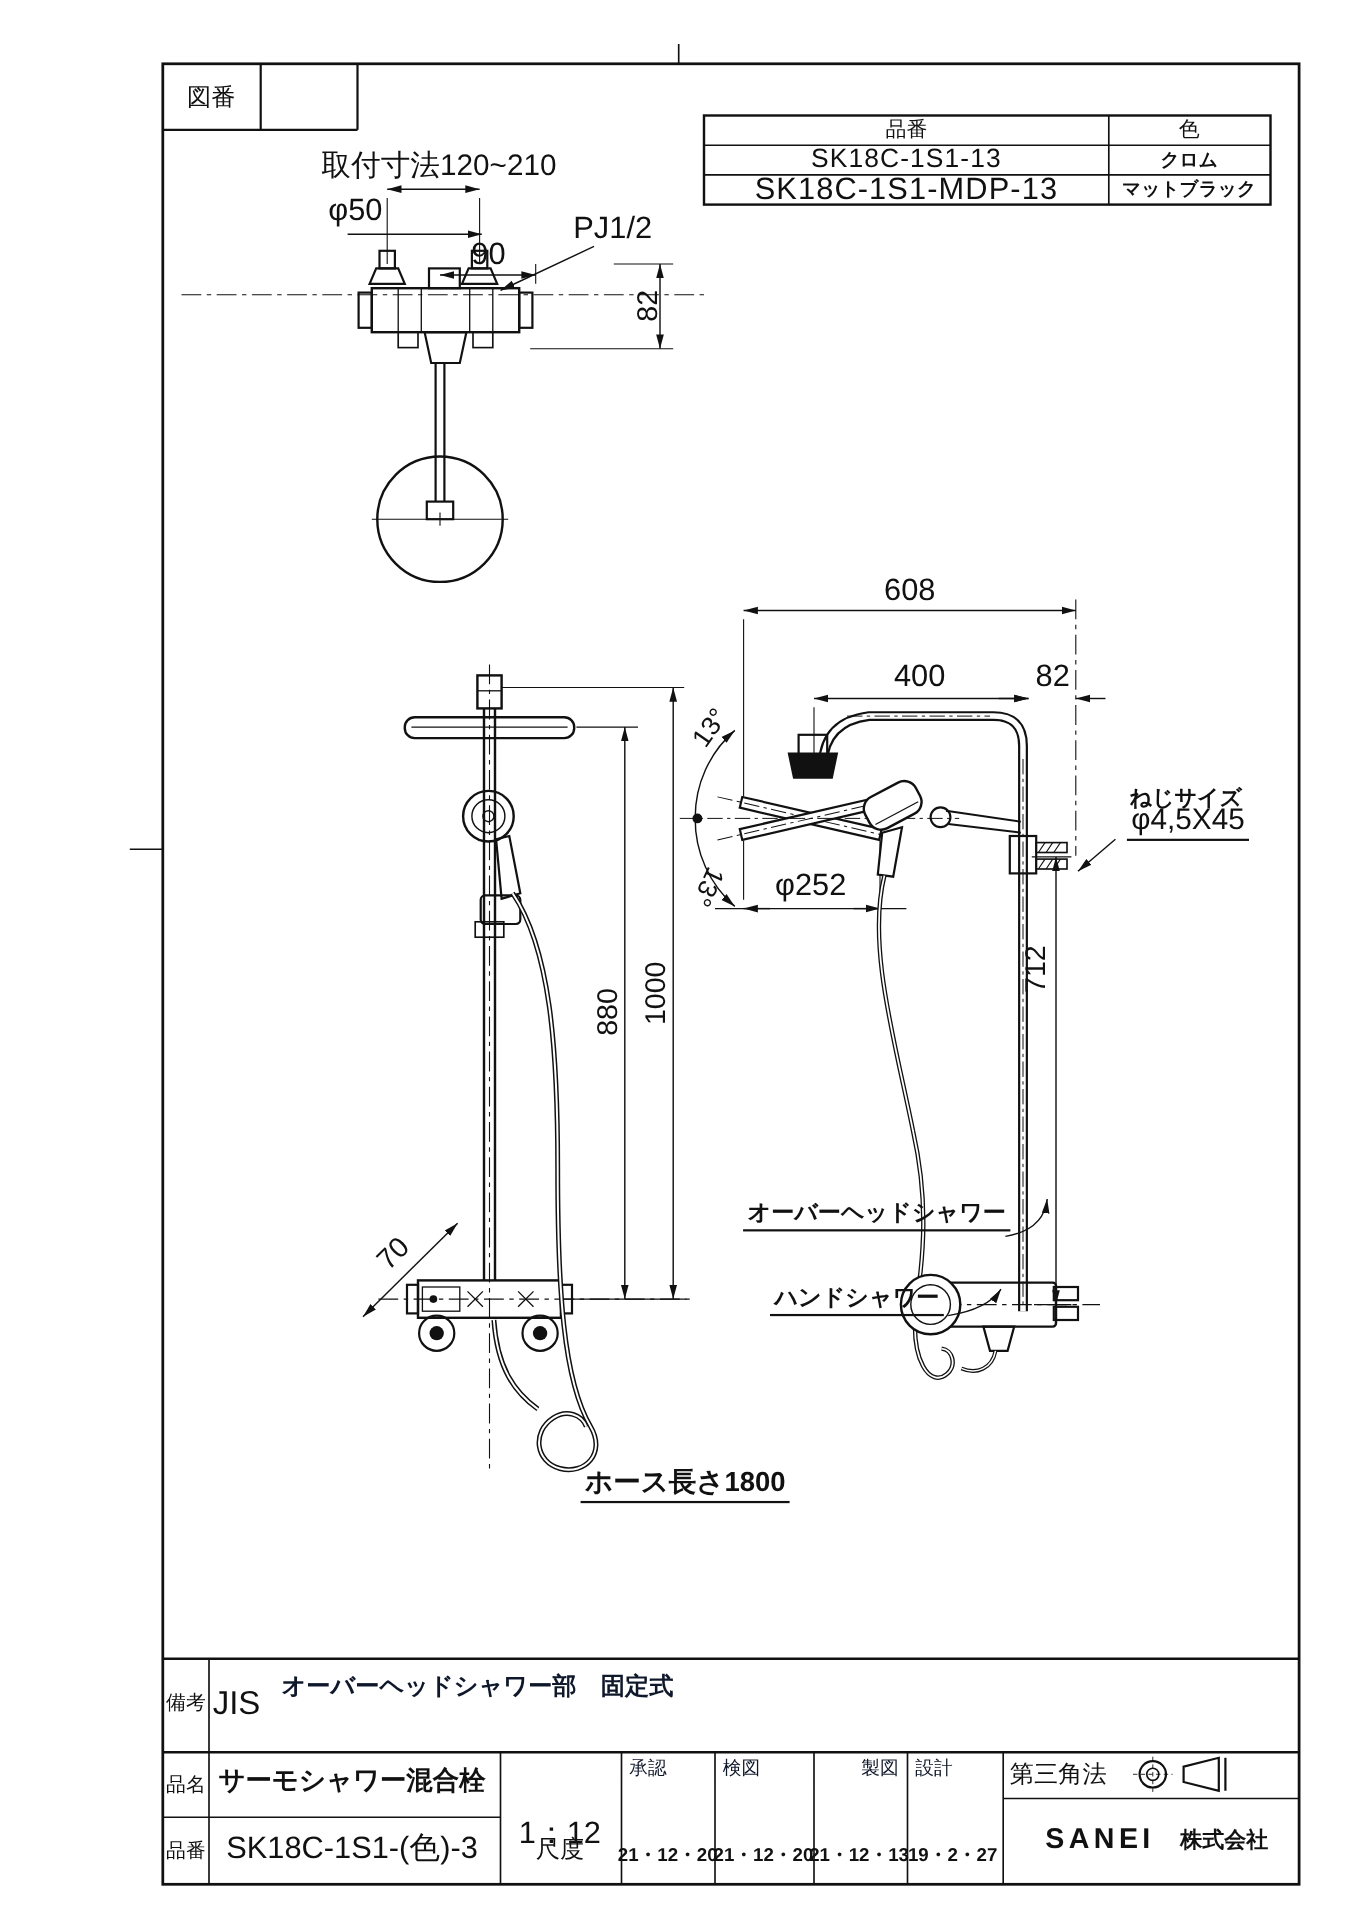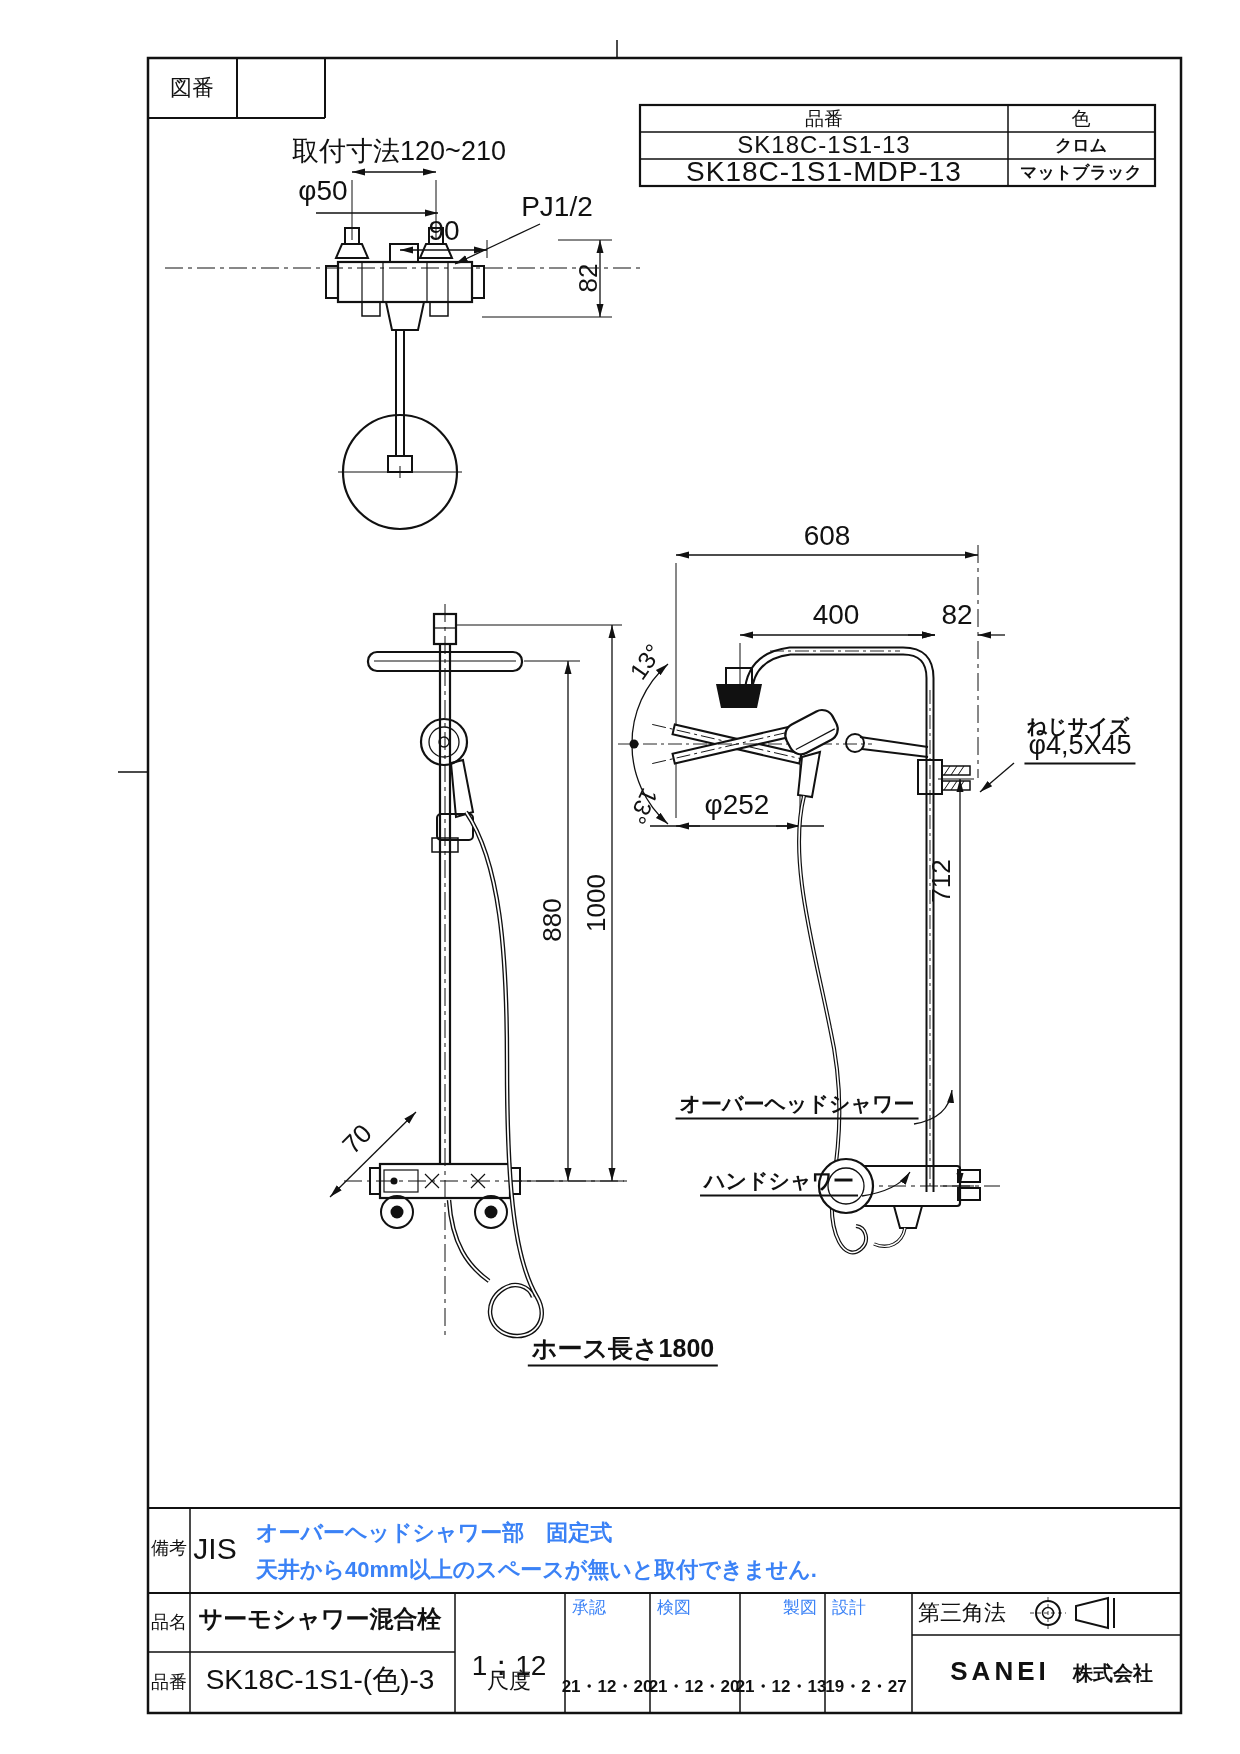--- a/index.html
+++ b/index.html
@@ -2,21 +2,21 @@
 <html><head>
 <meta charset="utf-8">
 <style>
   html,body{margin:0;padding:0;background:#ffffff;}
   .page{position:relative;width:1240px;height:1754px;background:#fff;overflow:hidden;
         font-family:"Liberation Sans","DejaVu Sans",sans-serif;color:#111;}
   svg.draw{position:absolute;left:0;top:0;}
   svg.draw path,svg.draw line,svg.draw rect,svg.draw circle{vector-effect:none;}
   .lbl{position:absolute;transform:translate(-50%,-50%);white-space:nowrap;color:#111;
        font-family:"Liberation Sans","DejaVu Sans",sans-serif;line-height:1;}
-  .lblL{position:absolute;transform:translate(0,-50%);white-space:nowrap;color:#3b82f6;line-height:1;}
+  .lblL{position:absolute;transform:translate(0,-50%);white-space:nowrap;color:#0f172a;line-height:1;}
   .r90{transform:translate(-50%,-50%) rotate(-90deg);}
   .r45{transform:translate(-50%,-50%) rotate(-45deg);}
   .rA{transform:translate(-50%,-50%) rotate(-55deg);}
   .rB{transform:translate(-50%,-50%) rotate(115deg);}
   .und{border-bottom:2px solid #111;padding:0 4px 4px 4px;}
   .b{font-weight:bold;}
 </style>
 </head>
 <body>
 
@@ -211,21 +211,20 @@
 <span class="lbl" style="left:737px;top:805px;font-size:28px;">φ252</span>
 <span class="lbl b" style="left:1078px;top:726px;font-size:20px;">ねじサイズ</span>
 <span class="lbl und" style="left:1080px;top:748px;font-size:27px;">φ4,5X45</span>
 <span class="lbl r90" style="left:941px;top:881px;font-size:26px;">712</span>
 <span class="lbl und b" style="left:797px;top:1106px;font-size:21px;">オーバーヘッドシャワー</span>
 <span class="lbl und b" style="left:779px;top:1183px;font-size:21px;">ハンドシャワー</span>
 
 <span class="lbl" style="left:169px;top:1548px;font-size:18px;">備考</span>
 <span class="lbl" style="left:215px;top:1549px;font-size:30px;">JIS</span>
 <span class="lblL b" style="left:256px;top:1533px;font-size:22px;">オーバーヘッドシャワー部　固定式</span>
-<span class="lblL b" style="left:256px;top:1570px;font-size:22px;">天井から40mm以上のスペースが無いと取付できません.</span>
 <span class="lbl" style="left:169px;top:1622px;font-size:18px;">品名</span>
 <span class="lbl" style="left:169px;top:1682px;font-size:18px;">品番</span>
 <span class="lbl b" style="left:320px;top:1619px;font-size:24px;">サーモシャワー混合栓</span>
 <span class="lbl" style="left:320px;top:1680px;font-size:28px;">SK18C-1S1-(色)-3</span>
 <span class="lbl" style="left:509px;top:1668px;font-size:22px;margin-top:13px;">尺度</span>
 <span class="lbl" style="left:509px;top:1666px;font-size:28px;">1：12</span>
 <span class="lblL" style="left:572px;top:1607px;font-size:17px;">承認</span>
 <span class="lblL" style="left:657px;top:1607px;font-size:17px;">検図</span>
 <span class="lblL" style="left:747px;top:1607px;font-size:17px;margin-left:36px;">製図</span>
 <span class="lblL" style="left:832px;top:1607px;font-size:17px;">設計</span>

